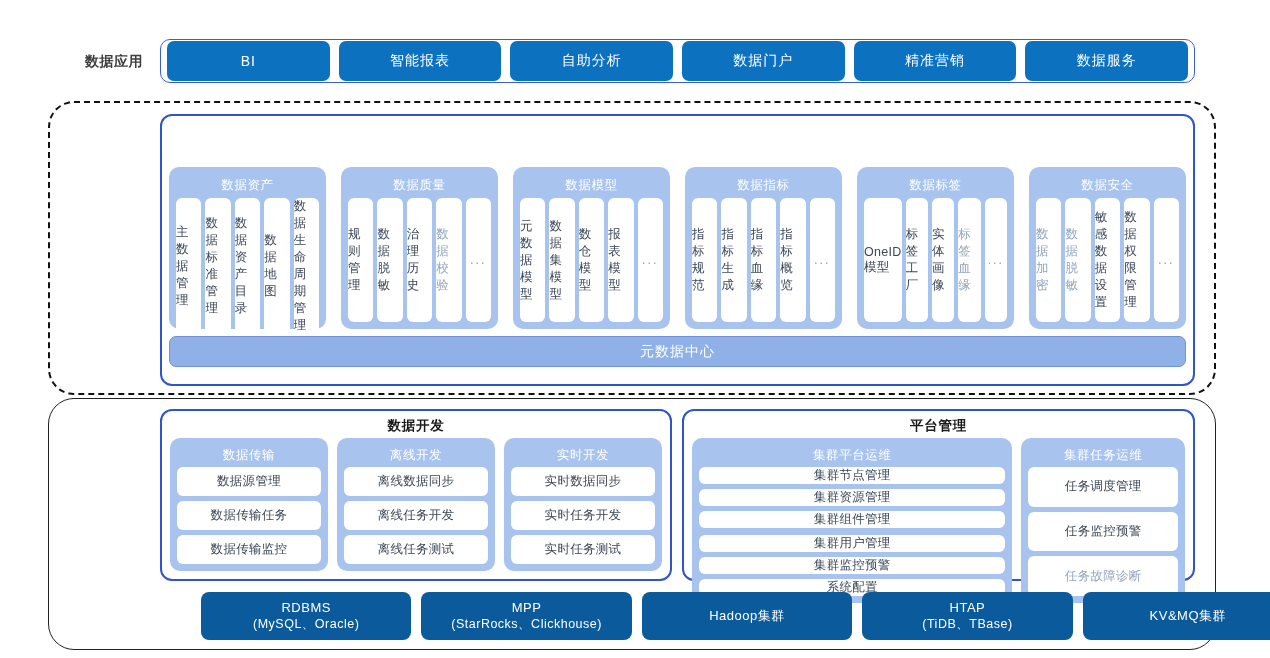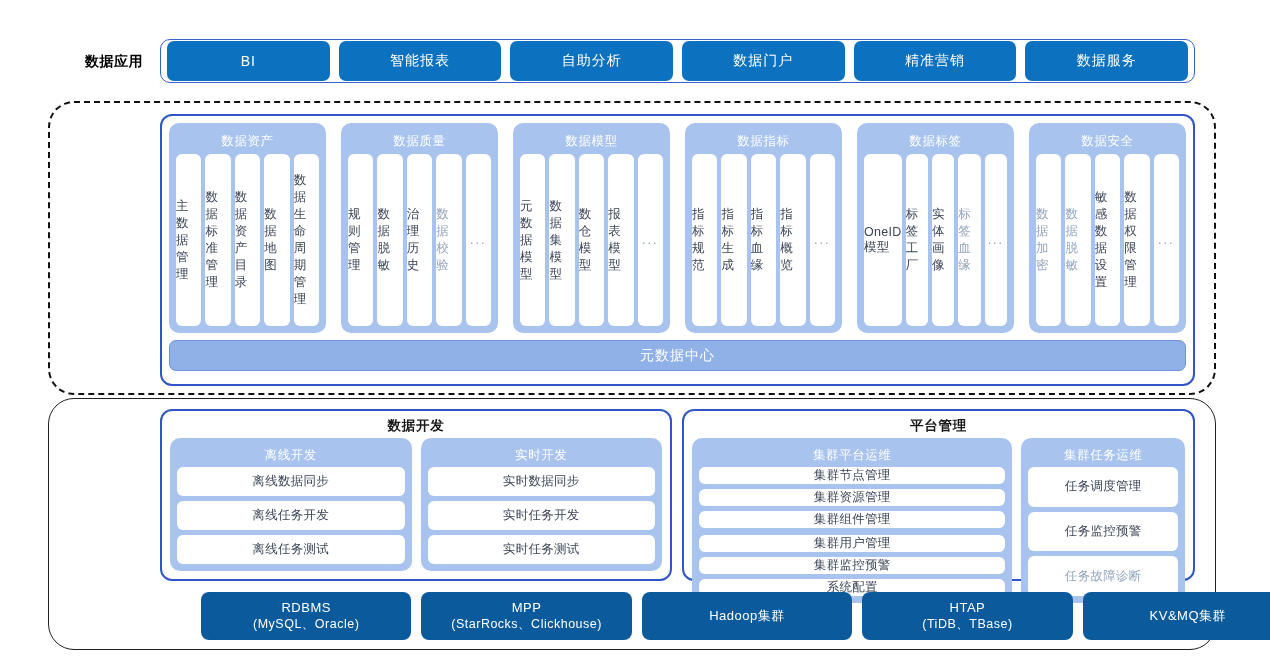--- a/index.html
+++ b/index.html
@@ -9,21 +9,21 @@
     font-family: "Liberation Sans", "DejaVu Sans", sans-serif;
     overflow: hidden;
   }
   #root { position: relative; width: 1270px; height: 658px; }
 
   
   .rail-label {
     position: absolute;
     font-size: 14px;
     font-weight: bold;
-    color: #000000;
+    color: #404040;
     letter-spacing: .5px;
     white-space: nowrap;
     text-align: center;
   }
   #lbl-app  { left: 62px;  top: 53px;  width: 104px; }
   #lbl-mgmt { left: 62px;  top: 243px; width: 104px; }
   #lbl-comp { left: 62px;  top: 503px; width: 104px; }
 
   
   #app-band {
@@ -50,21 +50,21 @@
     background: #fff;
   }
   #mgmt-solid {
     position: absolute; left: 160px; top: 114px;
     width: 1035px; height: 272px;
     border: 2.4px solid #2f55c8; border-radius: 12px;
     background: #fff;
     padding: 7px 7px 6px 7px;
   }
   #mgmt-cols {
-    display: flex; gap: 15px; height: 210px;
+    display: flex; gap: 15px; height: 162px; margin-top: 44px;
   }
   .col {
     flex: 1 1 0;
     background: #a8c4ee;
     border-radius: 10px;
     padding: 6px 7px 7px 7px;
     display: flex; flex-direction: column;
   }
   .col-title {
     height: 25px; flex: 0 0 25px;
@@ -255,20 +255,28 @@
   </div>
 
   <div id="comp-outer"></div>
 
   <div id="comp-row">
 
     <div class="grp" id="grp-dev">
       <div class="grp-title">数据开发</div>
       <div class="grp-body">
 
+        <div class="subcol one">
+          <div class="subcol-title">数据传输</div>
+          <div class="subcol-items">
+            <div class="item">数据源管理</div>
+            <div class="item">数据传输任务</div>
+            <div class="item">数据传输监控</div>
+          </div>
+        </div>
 
         <div class="subcol one">
           <div class="subcol-title">离线开发</div>
           <div class="subcol-items">
             <div class="item">离线数据同步</div>
             <div class="item">离线任务开发</div>
             <div class="item">离线任务测试</div>
           </div>
         </div>
 

